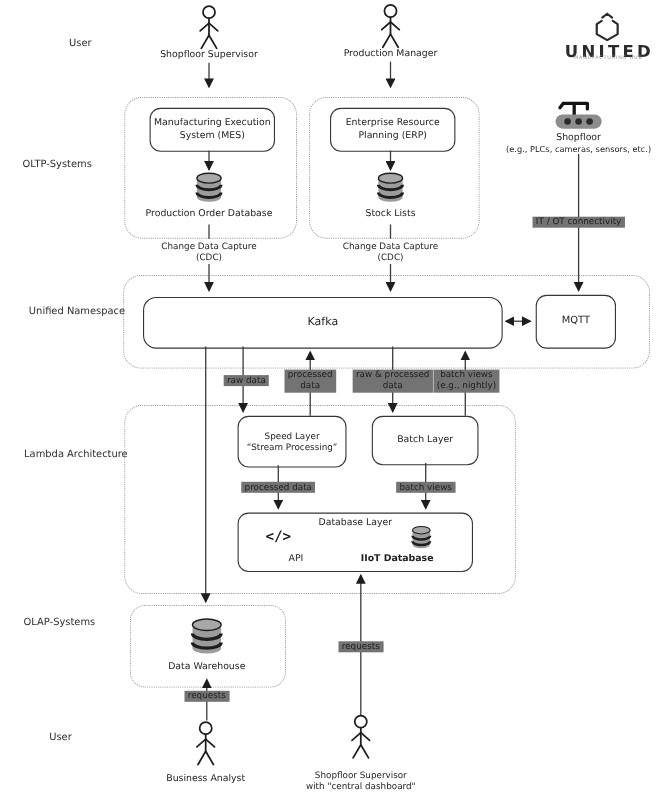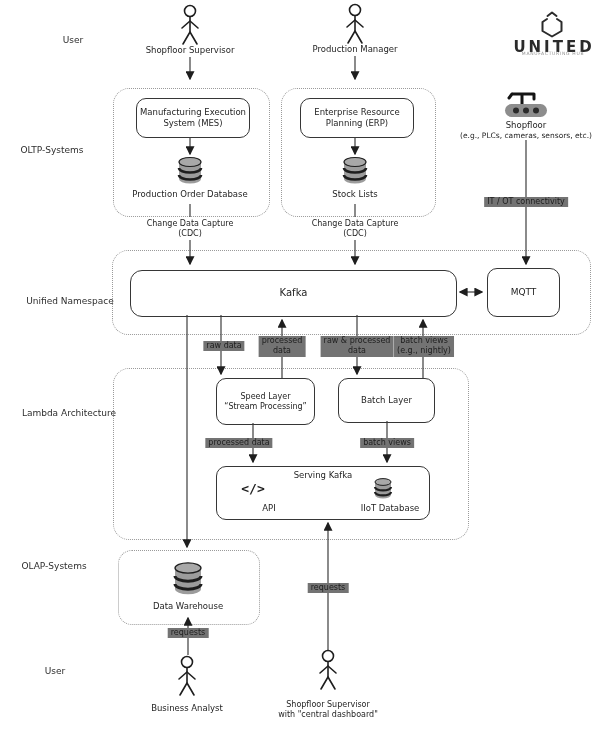--- a/index.html
+++ b/index.html
@@ -45,21 +45,21 @@
     <div style="font-size:9px;">MQTT</div>
   </div>
   <div class="sbox" style="left:216px;top:378px;width:97px;height:45px;">
     <div style="font-size:8px;">Speed Layer</div>
     <div style="font-size:8px;">“Stream Processing”</div>
   </div>
   <div class="sbox" style="left:338px;top:378px;width:95px;height:43px;">
     <div>Batch Layer</div>
   </div>
   <div class="sbox" style="left:216px;top:466px;width:212px;height:52px;justify-content:flex-start;">
-    <div style="margin-top:3px;">Serving Kafka</div>
+    <div style="margin-top:3px;">Database Layer</div>
   </div>
 
   <svg class="lines" width="600" height="731" viewBox="0 0 600 731">
     <defs>
       <marker id="arr" viewBox="0 0 10 10" refX="8.5" refY="5" markerWidth="7.5" markerHeight="7.5" orient="auto-start-reverse">
         <path d="M0 0 L10 5 L0 10 z" fill="#1e1e1e"></path>
       </marker>
     </defs>
 
     <g stroke="#3d3d3d" stroke-width="1.2" fill="none">
@@ -167,44 +167,44 @@
   </div>
   <div class="label" style="left:355px;top:219px;font-size:8px;">
     <div>Change Data Capture</div>
     <div>(CDC)</div>
   </div>
 
   <div class="label" style="left:526px;top:120px;">Shopfloor</div>
   <div class="label small" style="left:526px;top:131px;">(e.g., PLCs, cameras, sensors, etc.)</div>
   <div class="label bg" style="left:526px;top:197px;font-size:8px;">IT / OT connectivity</div>
 
-  <div class="label sec" style="left:70px;top:296px;">Unified Namespace</div>
+  <div class="label sec" style="left:70px;top:278px;">Unified Namespace</div>
 
   <div class="label bg" style="left:224px;top:341px;font-size:8px;">raw data</div>
   <div class="label bg" style="left:282px;top:336px;font-size:8px;">
     <div>processed</div>
     <div>data</div>
   </div>
   <div class="label bg" style="left:357px;top:336px;font-size:8px;">
     <div>raw &amp; processed</div>
     <div>data</div>
   </div>
   <div class="label bg" style="left:424px;top:336px;font-size:8px;">
     <div>batch views</div>
     <div>(e.g., nightly)</div>
   </div>
 
   <div class="label sec" style="left:55px;top:408px;padding-left:28px;">Lambda Architecture</div>
 
-  <div class="label bg" style="left:239px;top:438px;font-size:8px;">processed data</div>
+  <div class="label bg" style="left:253px;top:438px;font-size:8px;">processed data</div>
   <div class="label bg" style="left:387px;top:438px;font-size:8px;">batch views</div>
 
   <div class="label glyph" style="left:253px;top:481px;">&lt;/&gt;</div>
   <div class="label" style="left:269px;top:503px;">API</div>
-  <div class="label" style="left:390px;top:503px;">IIoT Database</div>
+  <div class="label" style="left:361px;top:503px;font-weight:bold;">IIoT Database</div>
 
   <div class="label sec" style="left:54px;top:561px;">OLAP-Systems</div>
   <div class="label" style="left:188px;top:601px;">Data Warehouse</div>
 
   <div class="label bg" style="left:188px;top:628px;font-size:8px;">requests</div>
   <div class="label bg" style="left:328px;top:583px;font-size:8px;">requests</div>
 
   <div class="label" style="left:187px;top:703px;">Business Analyst</div>
   <div class="label" style="left:328px;top:700px;font-size:8px;">
     <div>Shopfloor Supervisor</div>

